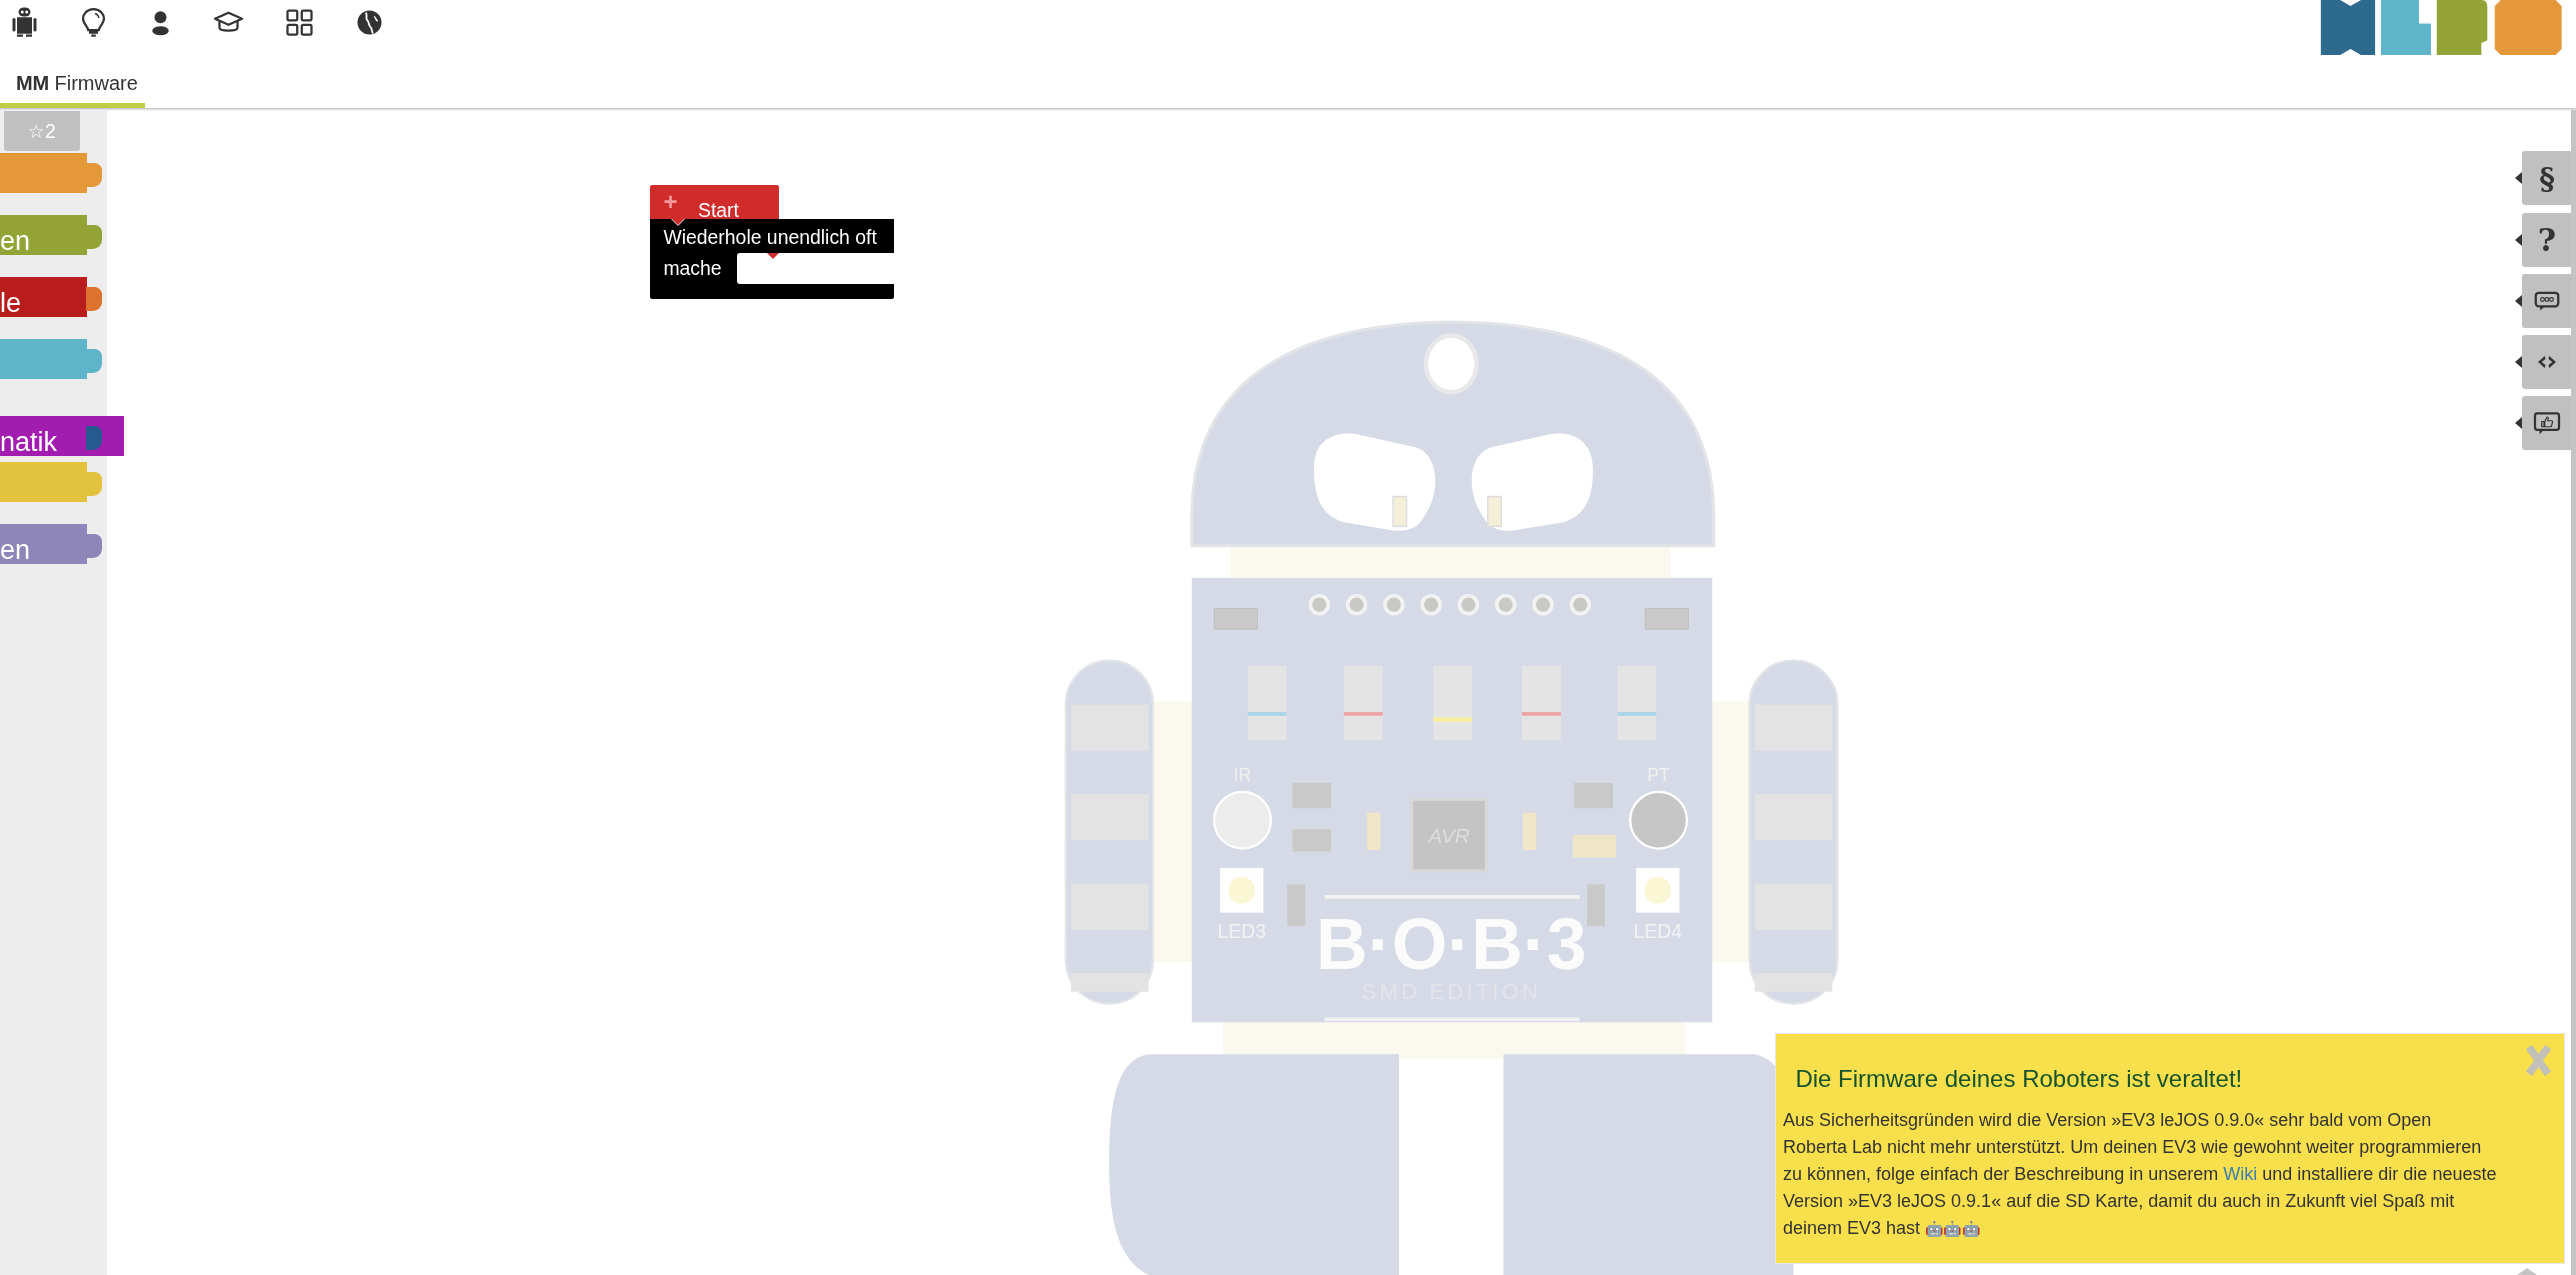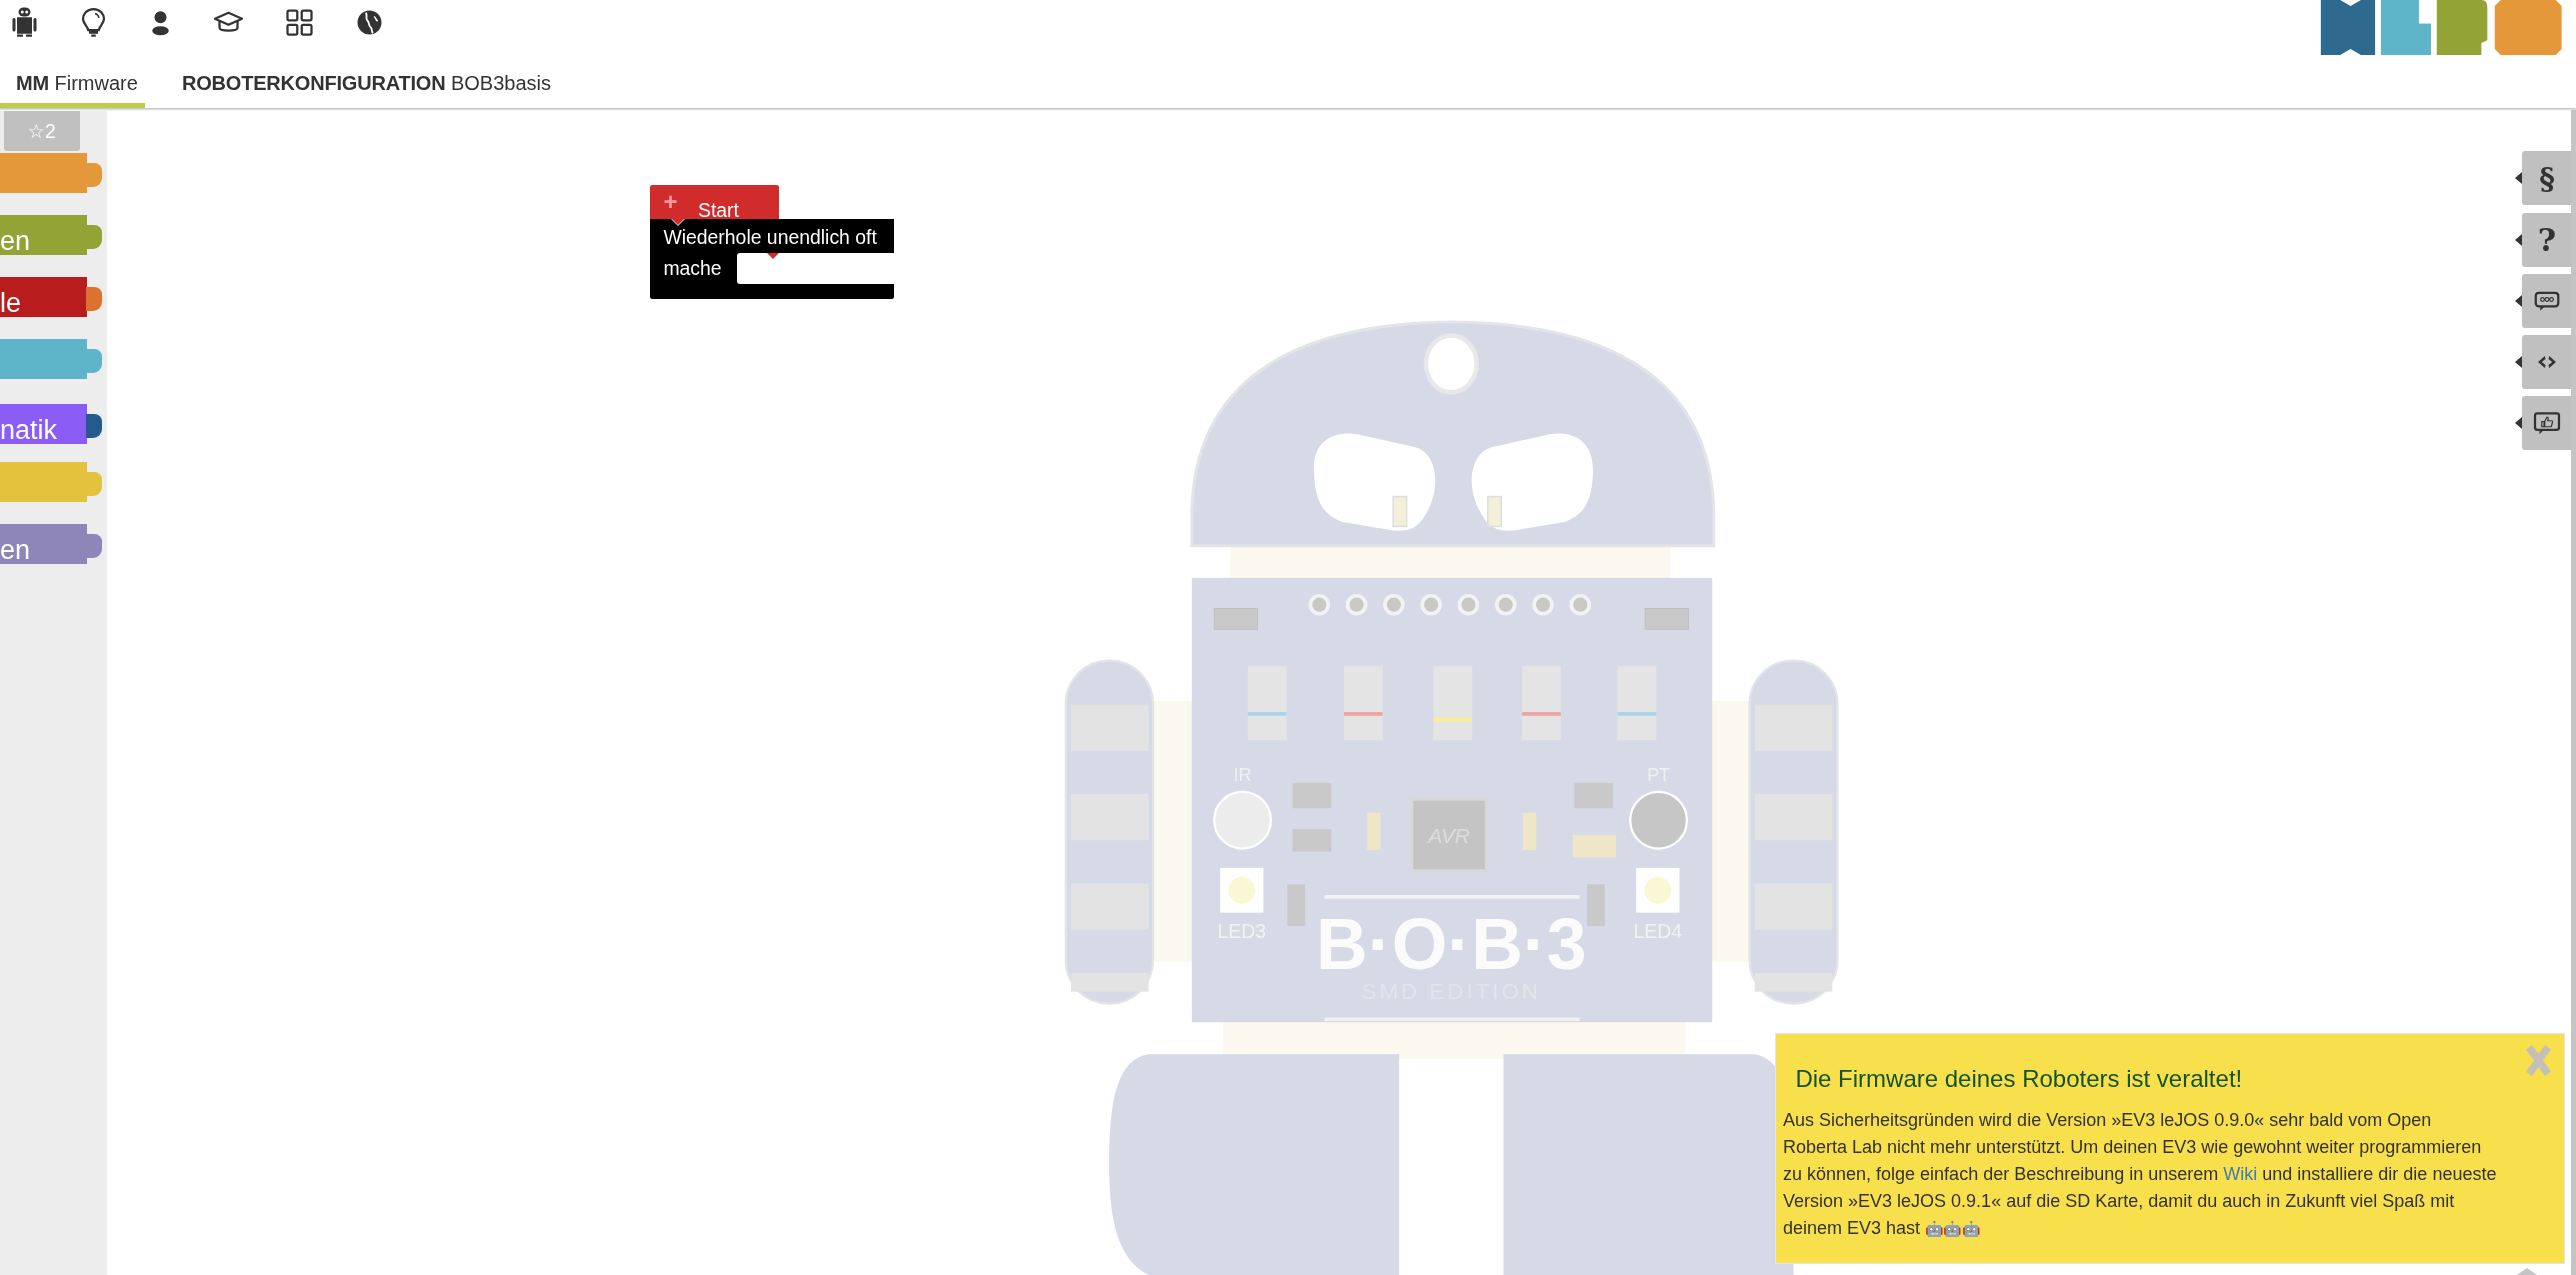--- a/index.html
+++ b/index.html
@@ -209,24 +209,20 @@
     <path d="M158 0 L218 0 C224 0 226 4 226 10 L226 54 L218 58 L218 74 L158 74 Z" fill="#94a336"></path>
     <path d="M244 0 L318 0 L326 8 L326 66 L318 74 L244 74 L236 66 L236 8 Z" fill="#e5983a"></path>
   </svg>
 </div>
 
 <div class="tabs">
   <div class="tab" style="left:0">
     <b>MM</b>
     <span>Firmware</span>
   </div>
-  <div class="tab" style="left:166px">
-    <b>ROBOTERKONFIGURATION</b>
-    <span>BOB3basis</span>
-  </div>
 </div>
 <div class="tab-underline"></div>
 <div class="header-shadow"></div>
 
 <div class="toolbox"></div>
 <div class="starbtn">☆2</div>
 
 <div id="cats">
     <div class="cat" style="top: 153px; background: rgb(229, 152, 58);">
       <span class="tab-notch" style="background: rgb(229, 152, 58);"></span>
@@ -237,21 +233,21 @@
       <span class="lbl">en</span>
     </div>
     <div class="cat" style="top: 277px; background: #b91c1c;">
       <span class="tab-notch" style="background: rgb(221, 114, 47);"></span>
       <span class="lbl">le</span>
     </div>
     <div class="cat" style="top: 339px; background: rgb(94, 181, 201);">
       <span class="tab-notch" style="background: rgb(94, 181, 201);"></span>
       <span class="lbl"></span>
     </div>
-    <div class="cat" style="top: 404px; background: #8b5cf6;">
+    <div class="cat" style="top: 416px; background: #a21caf; padding-left: 37px;">
       <span class="tab-notch" style="background: rgb(36, 90, 142);"></span>
       <span class="lbl">natik</span>
     </div>
     <div class="cat" style="top: 462px; background: rgb(227, 195, 62);">
       <span class="tab-notch" style="background: rgb(227, 195, 62);"></span>
       <span class="lbl"></span>
     </div>
     <div class="cat" style="top: 524px; background: rgb(142, 134, 184);">
       <span class="tab-notch" style="background: rgb(142, 134, 184);"></span>
       <span class="lbl">en</span>

